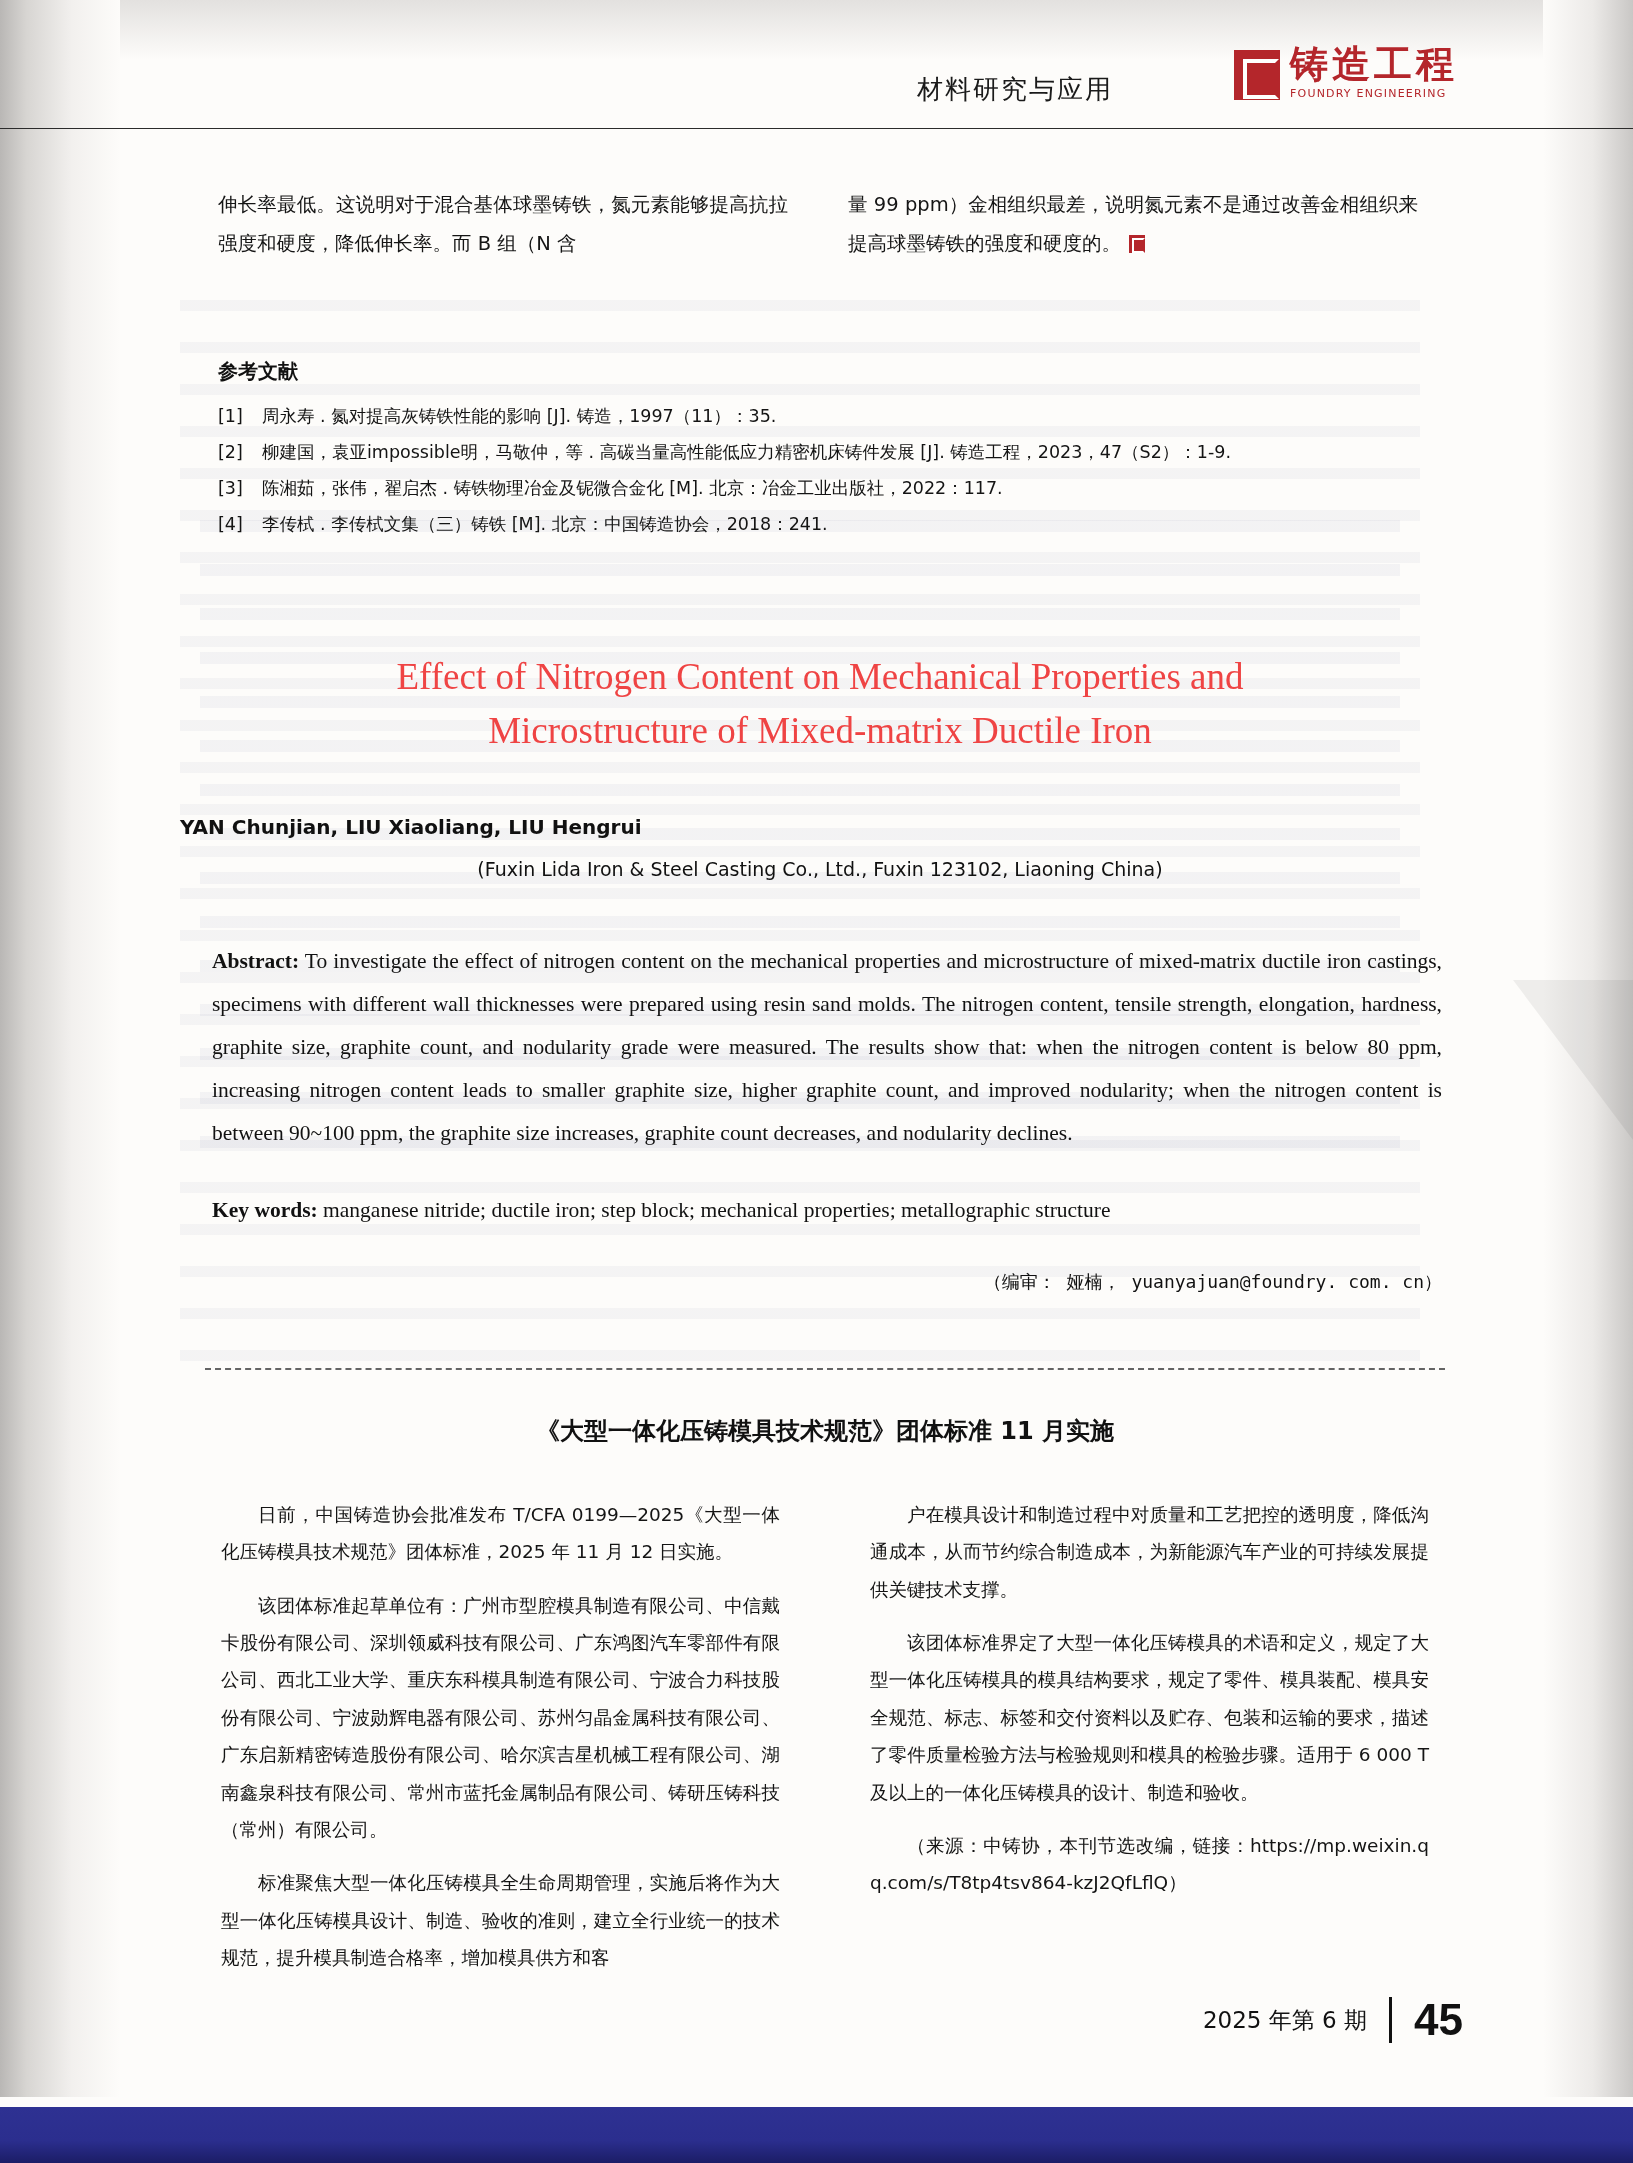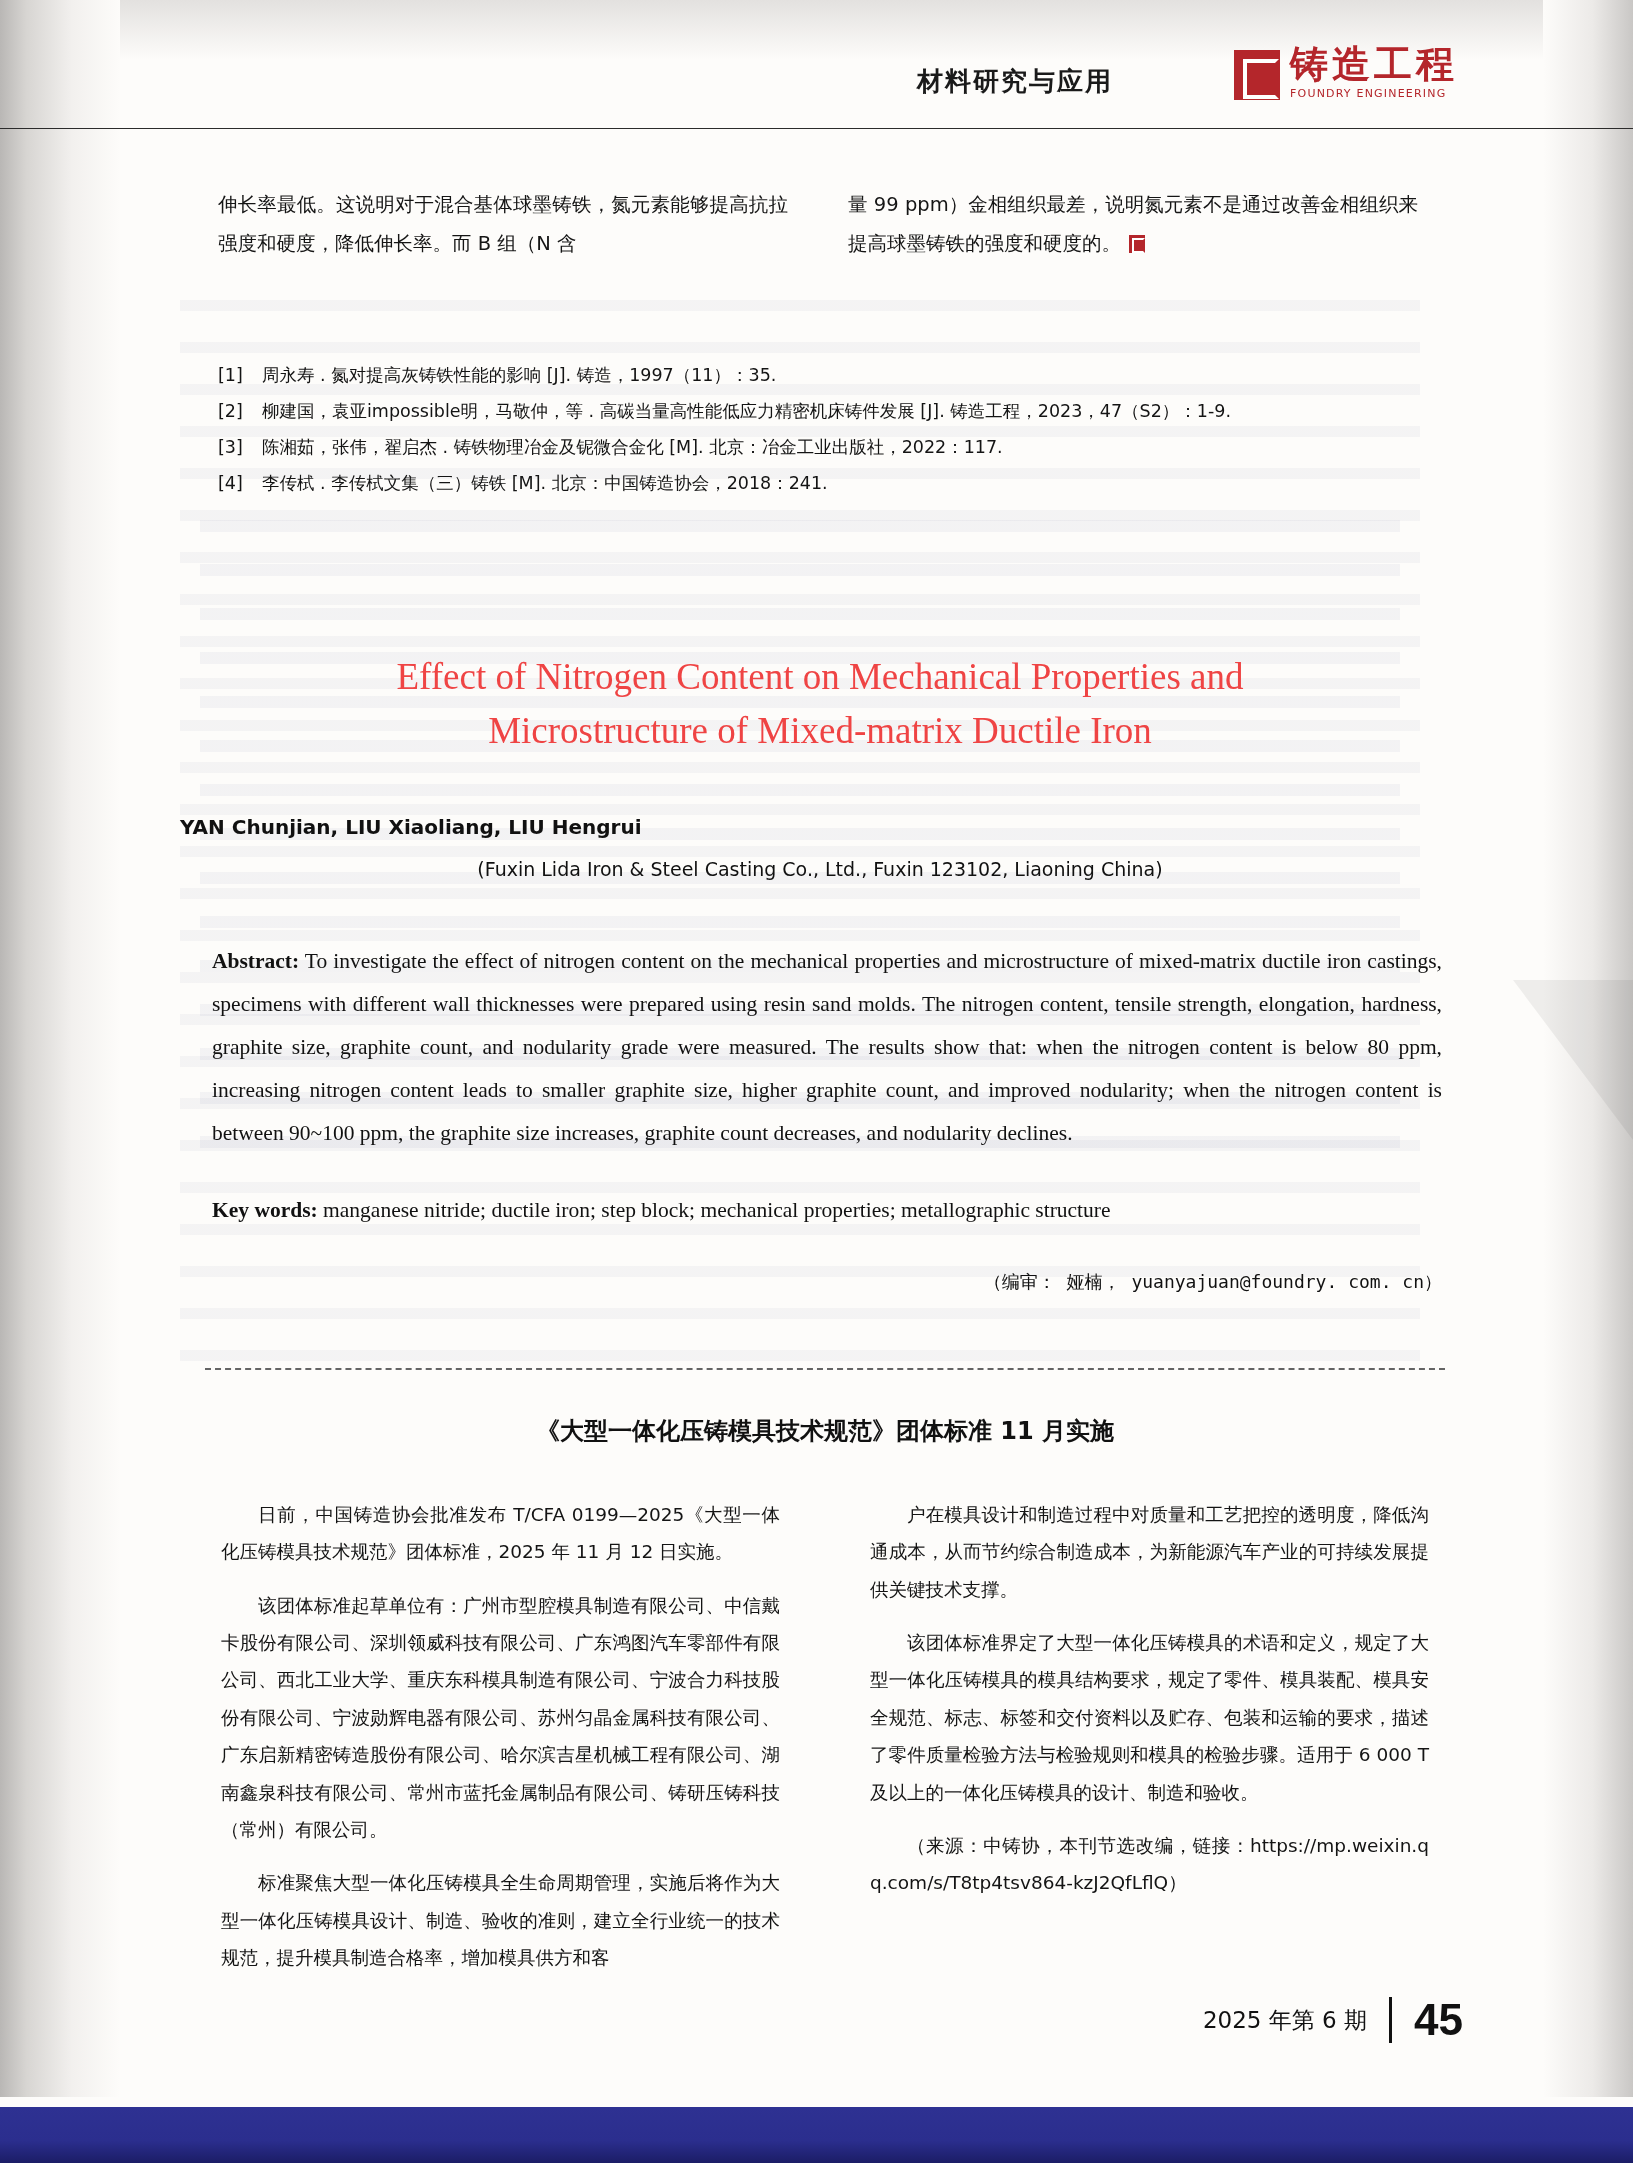--- a/index.html
+++ b/index.html
@@ -54,24 +54,24 @@
   .header {
     position: absolute;
     left: 0; top: 0; width: 100%; height: 128px;
   }
   .header-rule {
     position: absolute; left: 0; top: 128px; width: 100%;
     border-top: 1.5px solid #2b2b2b;
   }
   .header-title {
     position: absolute;
-    right: 520px; top: 64px;
+    right: 520px; top: 72px;
     font-family: "DejaVu Sans", sans-serif;
     font-size: 26px;
-    font-weight: 700;
+    font-weight: 400;
     letter-spacing: 2px;
     color: #1a1a1a;
     white-space: nowrap;
   }
   .logo-wrap {
     position: absolute; right: 175px; top: 45px;
     display: flex; align-items: flex-end; gap: 10px;
   }
   .logo-mark {
     width: 46px; height: 50px;
@@ -268,20 +268,21 @@
   </div>
 
   <div class="topcols">
     <div class="topcol">伸长率最低。这说明对于混合基体球墨铸铁，氮元素能够提高抗拉强度和硬度，降低伸长率。而 B 组（N 含</div>
     <div class="topcol">
       <span>量 99 ppm）金相组织最差，说明氮元素不是通过改善金相组织来提高球墨铸铁的强度和硬度的。</span><span class="inline-mark"></span>
     </div>
   </div>
 
   <div class="refs">
+    <div class="refs-title">参考文献</div>
 
     <div class="ref-item">
       <div class="ref-num">[1]</div>
       <div class="ref-text">周永寿 . 氮对提高灰铸铁性能的影响 [J]. 铸造，1997（11）：35.</div>
     </div>
     <div class="ref-item">
       <div class="ref-num">[2]</div>
       <div class="ref-text">柳建国，袁亚impossible明，马敬仲，等 . 高碳当量高性能低应力精密机床铸件发展 [J]. 铸造工程，2023，47（S2）：1-9.</div>
     </div>
     <div class="ref-item">

